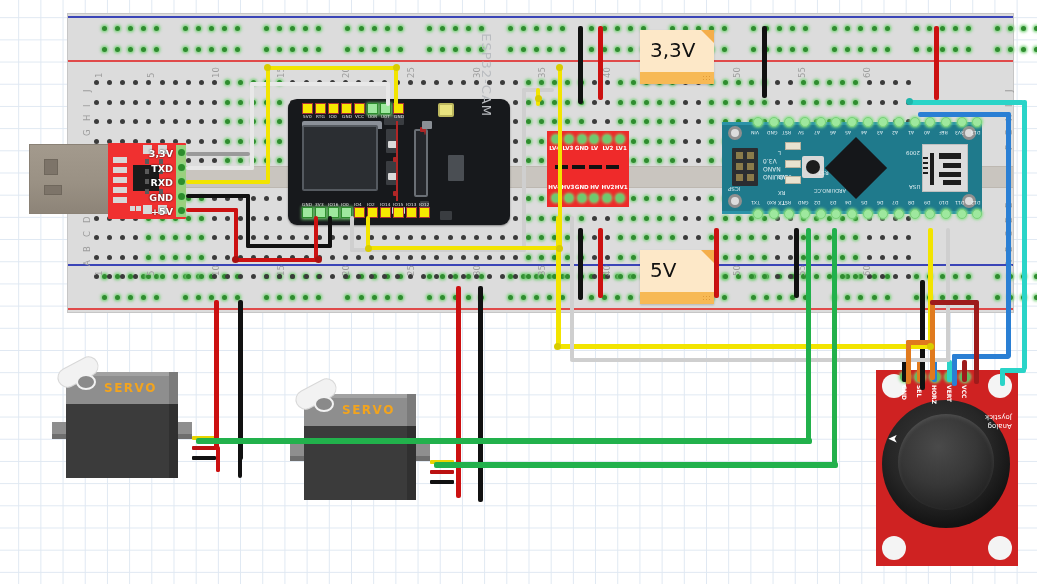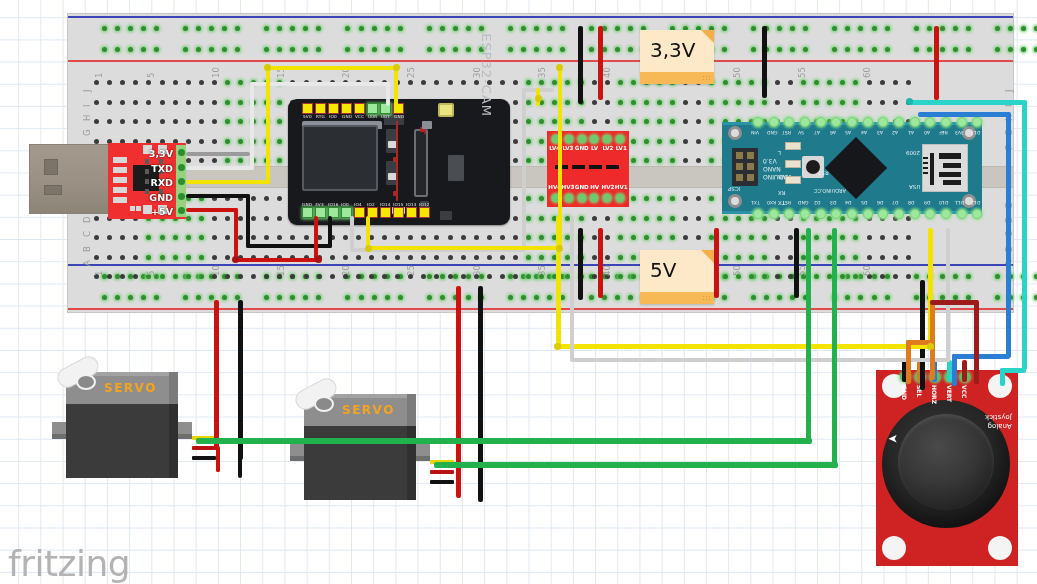--- a/index.html
+++ b/index.html
@@ -1907,15 +1907,14 @@
   </div>
 
   <div class="note" id="note-5v" style="left:640px; top:250px; width:74px; height:54px;">
     <div class="fold"></div>
     <div class="txt">5V</div>
     <div class="strip">
         <div class="grip"></div>
       </div>
   </div>
 
-  <div id="logo">fritzing</div>
 
 </div>
 
 </body></html>

